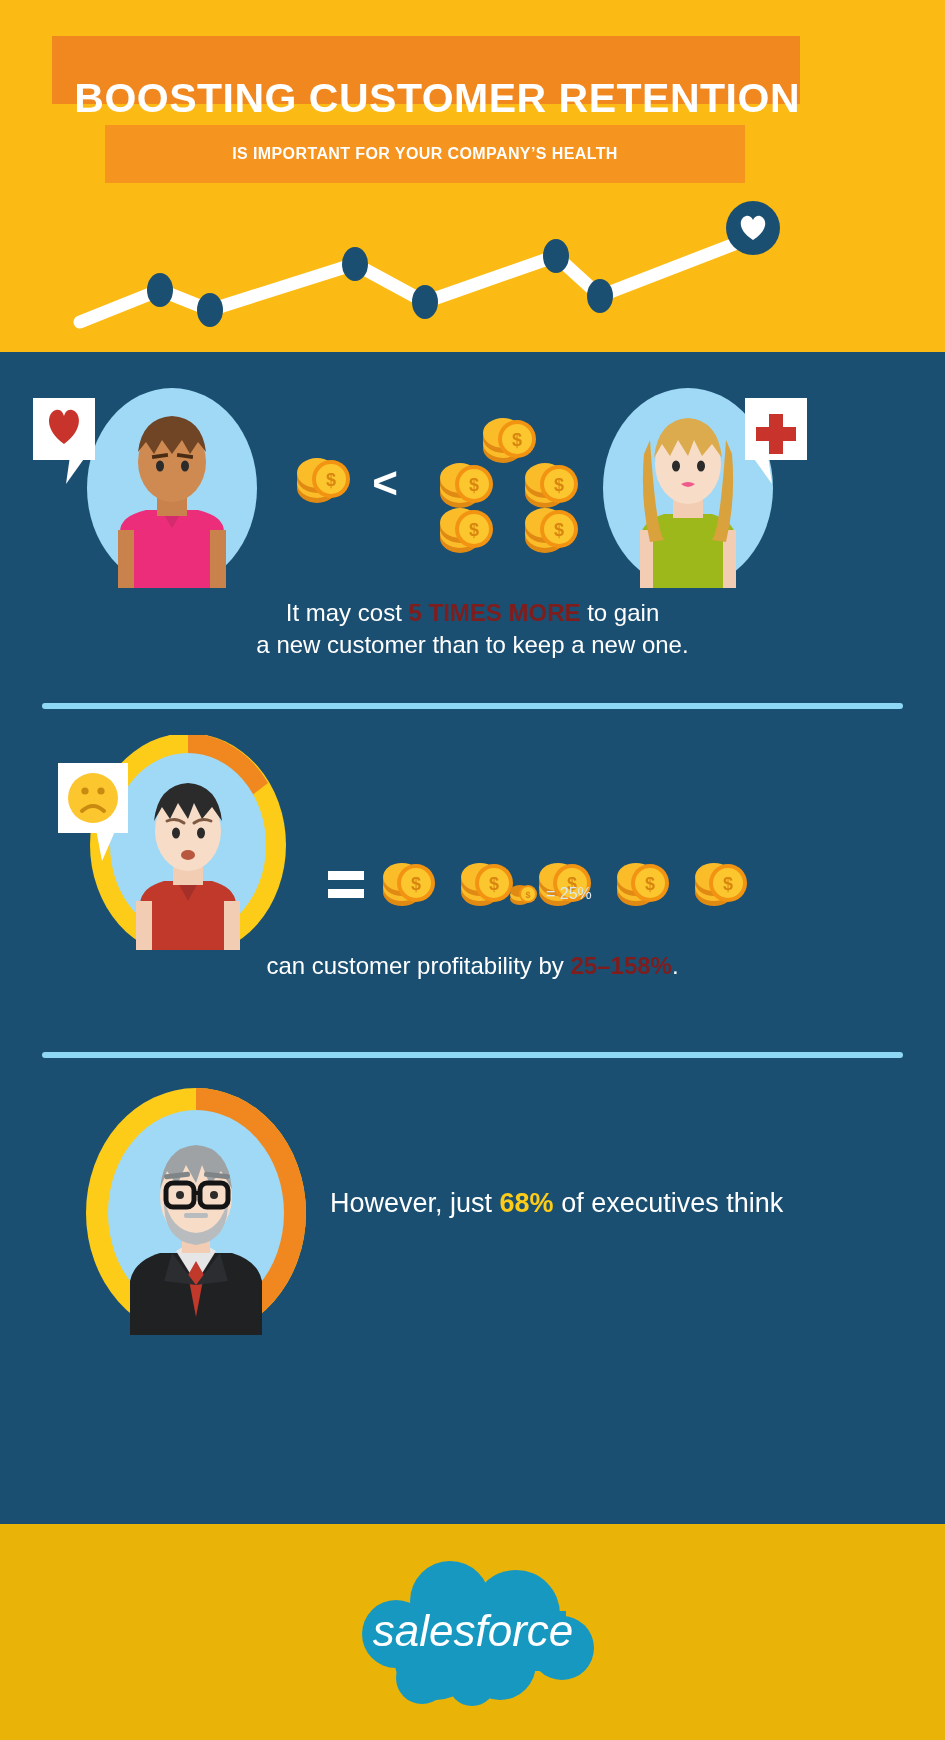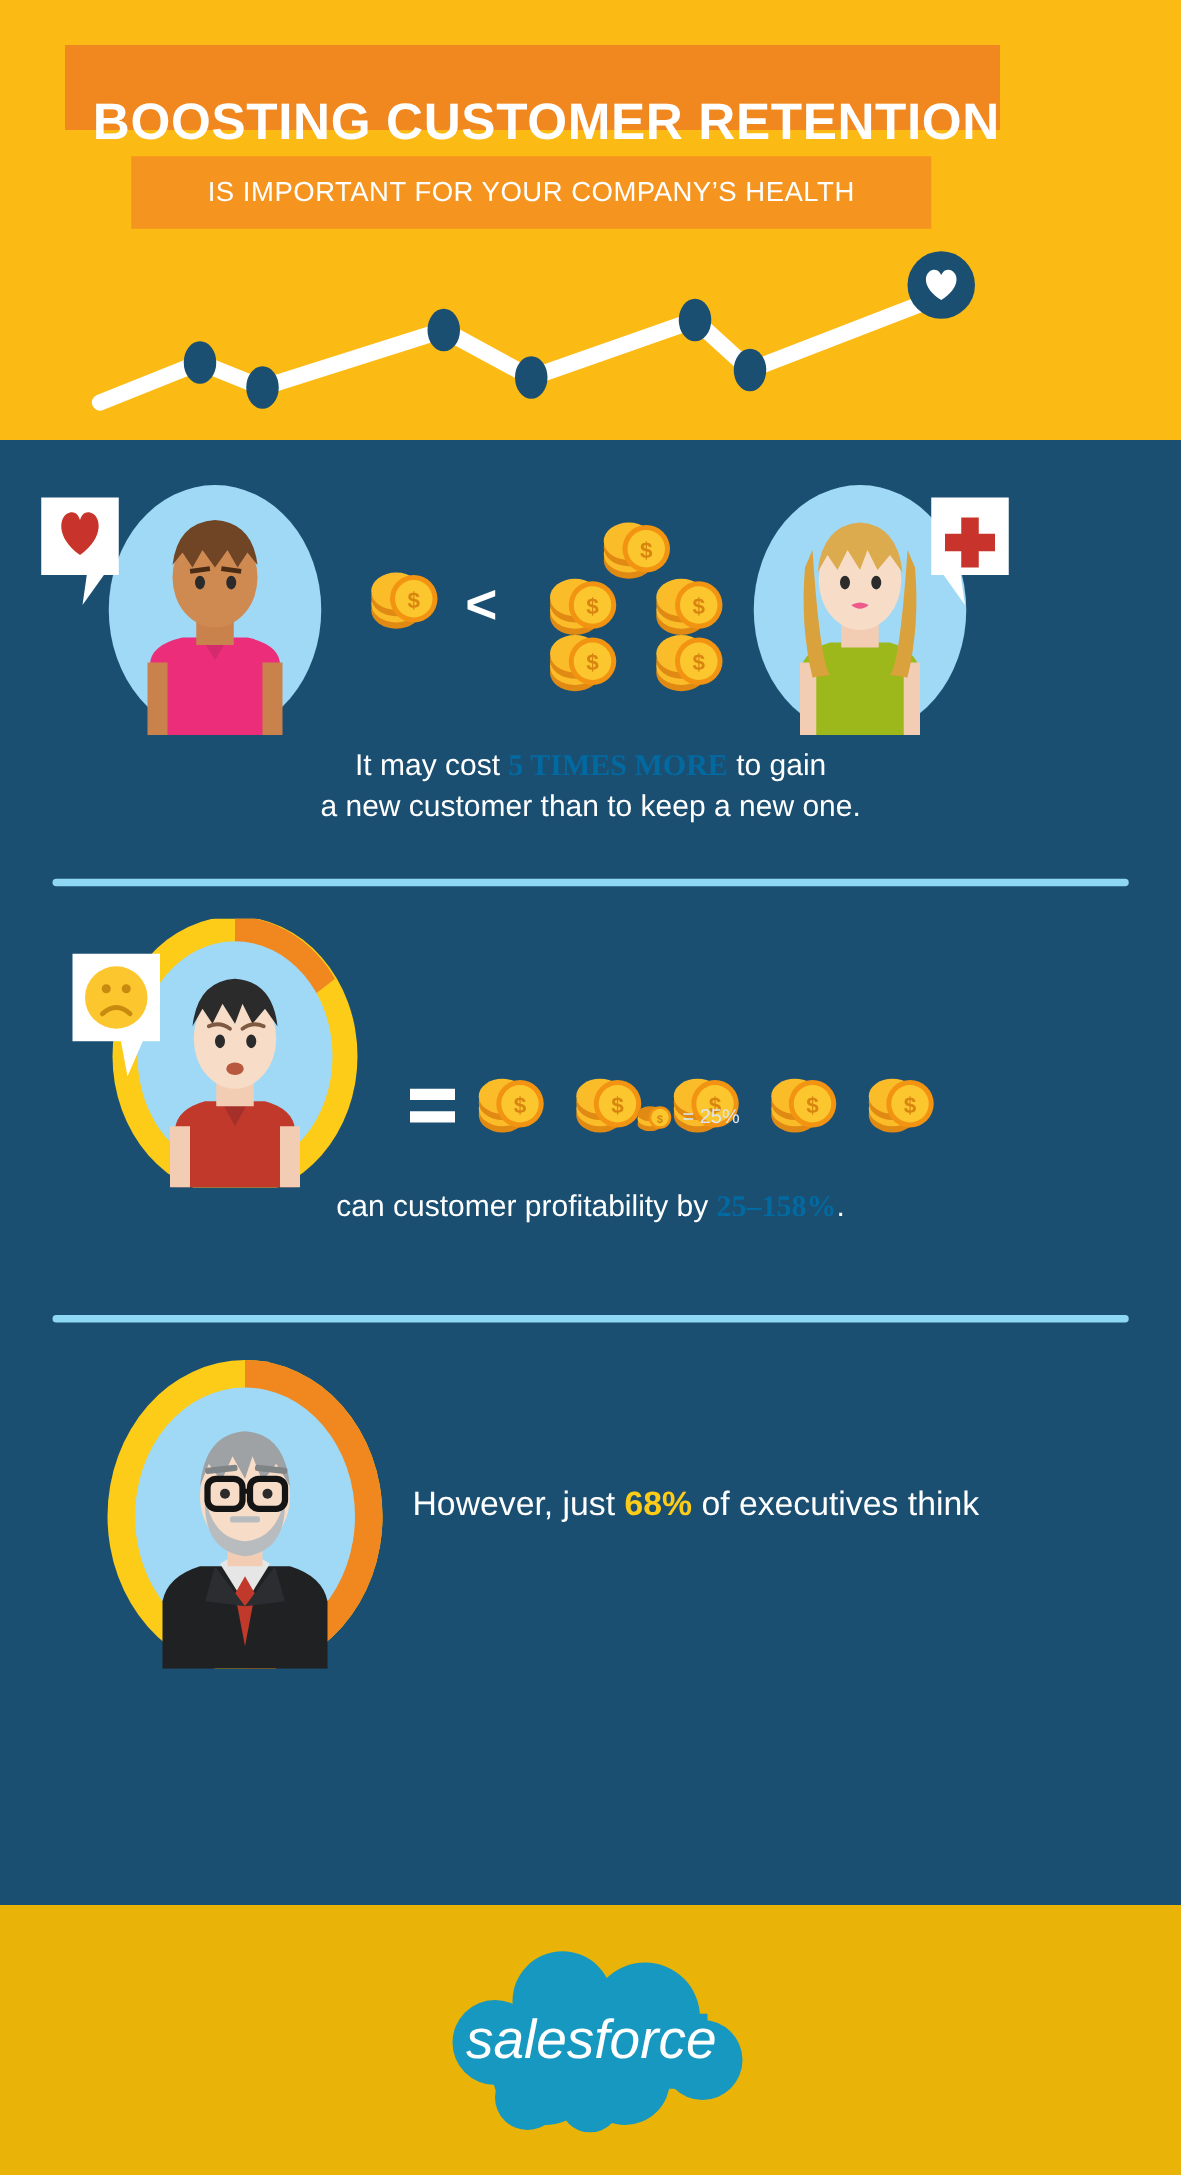--- a/index.html
+++ b/index.html
@@ -28,21 +28,21 @@
     font-family:"Liberation Sans", sans-serif;
     margin-top:28px;
   }
   .sub-bar {
     position:absolute; left:105px; top:125px; width:640px; height:58px;
     background:#f5941f;
   }
   .sub-bar .txt {
     position:absolute; left:0; right:0; top:50%; transform:translateY(-50%);
     text-align:center; color:#ffffff;
-    font-size:22px; font-weight:normal; letter-spacing:0.4px;
+    font-size:16px; font-weight:bold; letter-spacing:0.4px;
   }
   .hero-chart { position:absolute; left:0; top:180px; width:945px; height:172px; }
 
   
   .body-blue {
     position:absolute; left:0; top:352px; width:945px; height:1172px;
     background:#1b4f72;
   }
   .divider {
     position:absolute; left:42px; width:861px; height:6px;
@@ -50,21 +50,21 @@
   }
   #divider-1 { top:703px; }
   #divider-2 { top:1052px; }
 
   
   .stat-text {
     position:absolute; left:0; width:945px; text-align:center;
     color:#ffffff; font-size:24px; line-height:1.32;
     font-family:"Liberation Sans", sans-serif;
   }
-  .stat-text .hl { color:#0369a1; font-weight:bold;font-family:Liberation Serif, serif; }
+  .stat-text .hl { color:#7f1d1d; font-weight:bold; }
   #stat-1 { top:597px; }
   #stat-2 { top:950px; }
   .stat-right {
     position:absolute; left:330px; width:470px; text-align:left;
     color:#ffffff; font-size:27px; line-height:1.35;
   }
   .stat-right .hl { color:#fccc18; font-weight:bold; }
   #stat-3 { top:1185px; }
 
   

